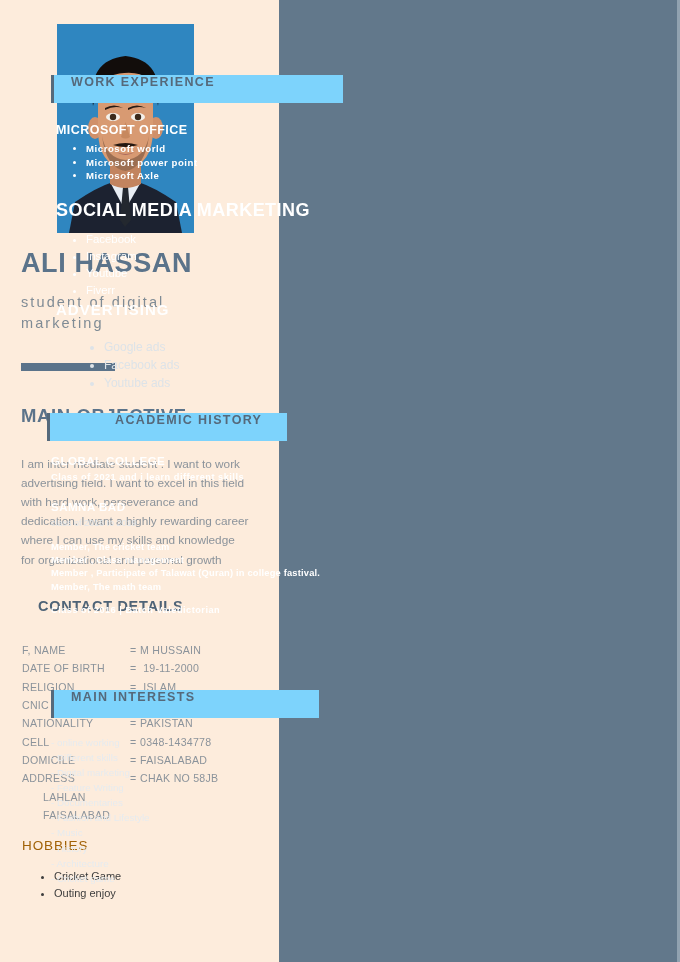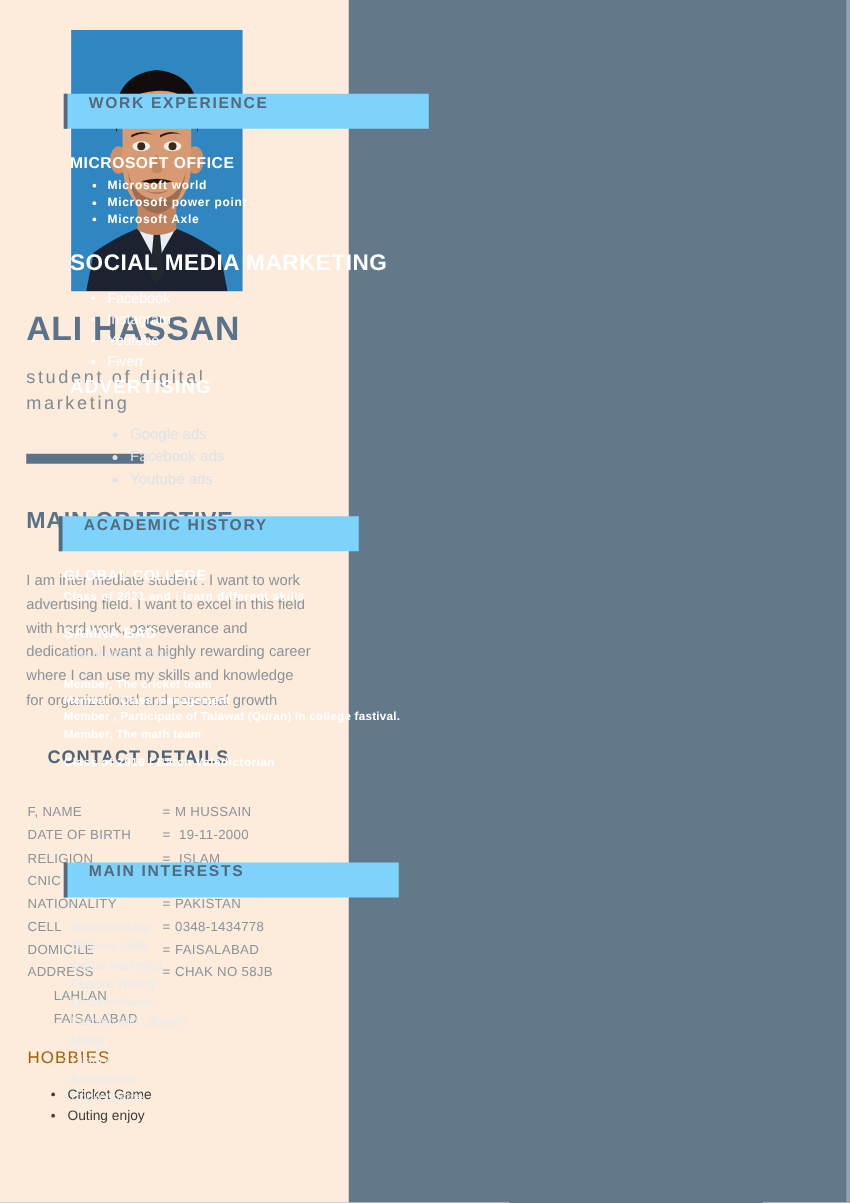--- a/index.html
+++ b/index.html
@@ -122,21 +122,21 @@
     border-left:3px solid #55697b;
     display:flex; align-items:flex-start;
   }
   .banner span {
     padding-left:17px;
     font-size:12.5px; font-weight:bold;
     letter-spacing:1.35px;
     color:#55697b;
   }
   .banner.work      { left:51px; top:75px;  width:292px; }
-  .banner.academic  { left:47px; top:413px; width:240px; }
+  .banner.academic  { left:47px; top:413px; width:240px;padding-left:48px; }
   .banner.interests { left:51px; top:690px; width:268px; }
 
   .rsub {
     position:absolute;
     font-weight:bold;
     color:#ffffff;
     letter-spacing:0.45px;
   }
   .rsub.ms      { left:56px; top:123px; font-size:12.5px; }
   .rsub.smm     { left:56px; top:200px; font-size:18px; }

